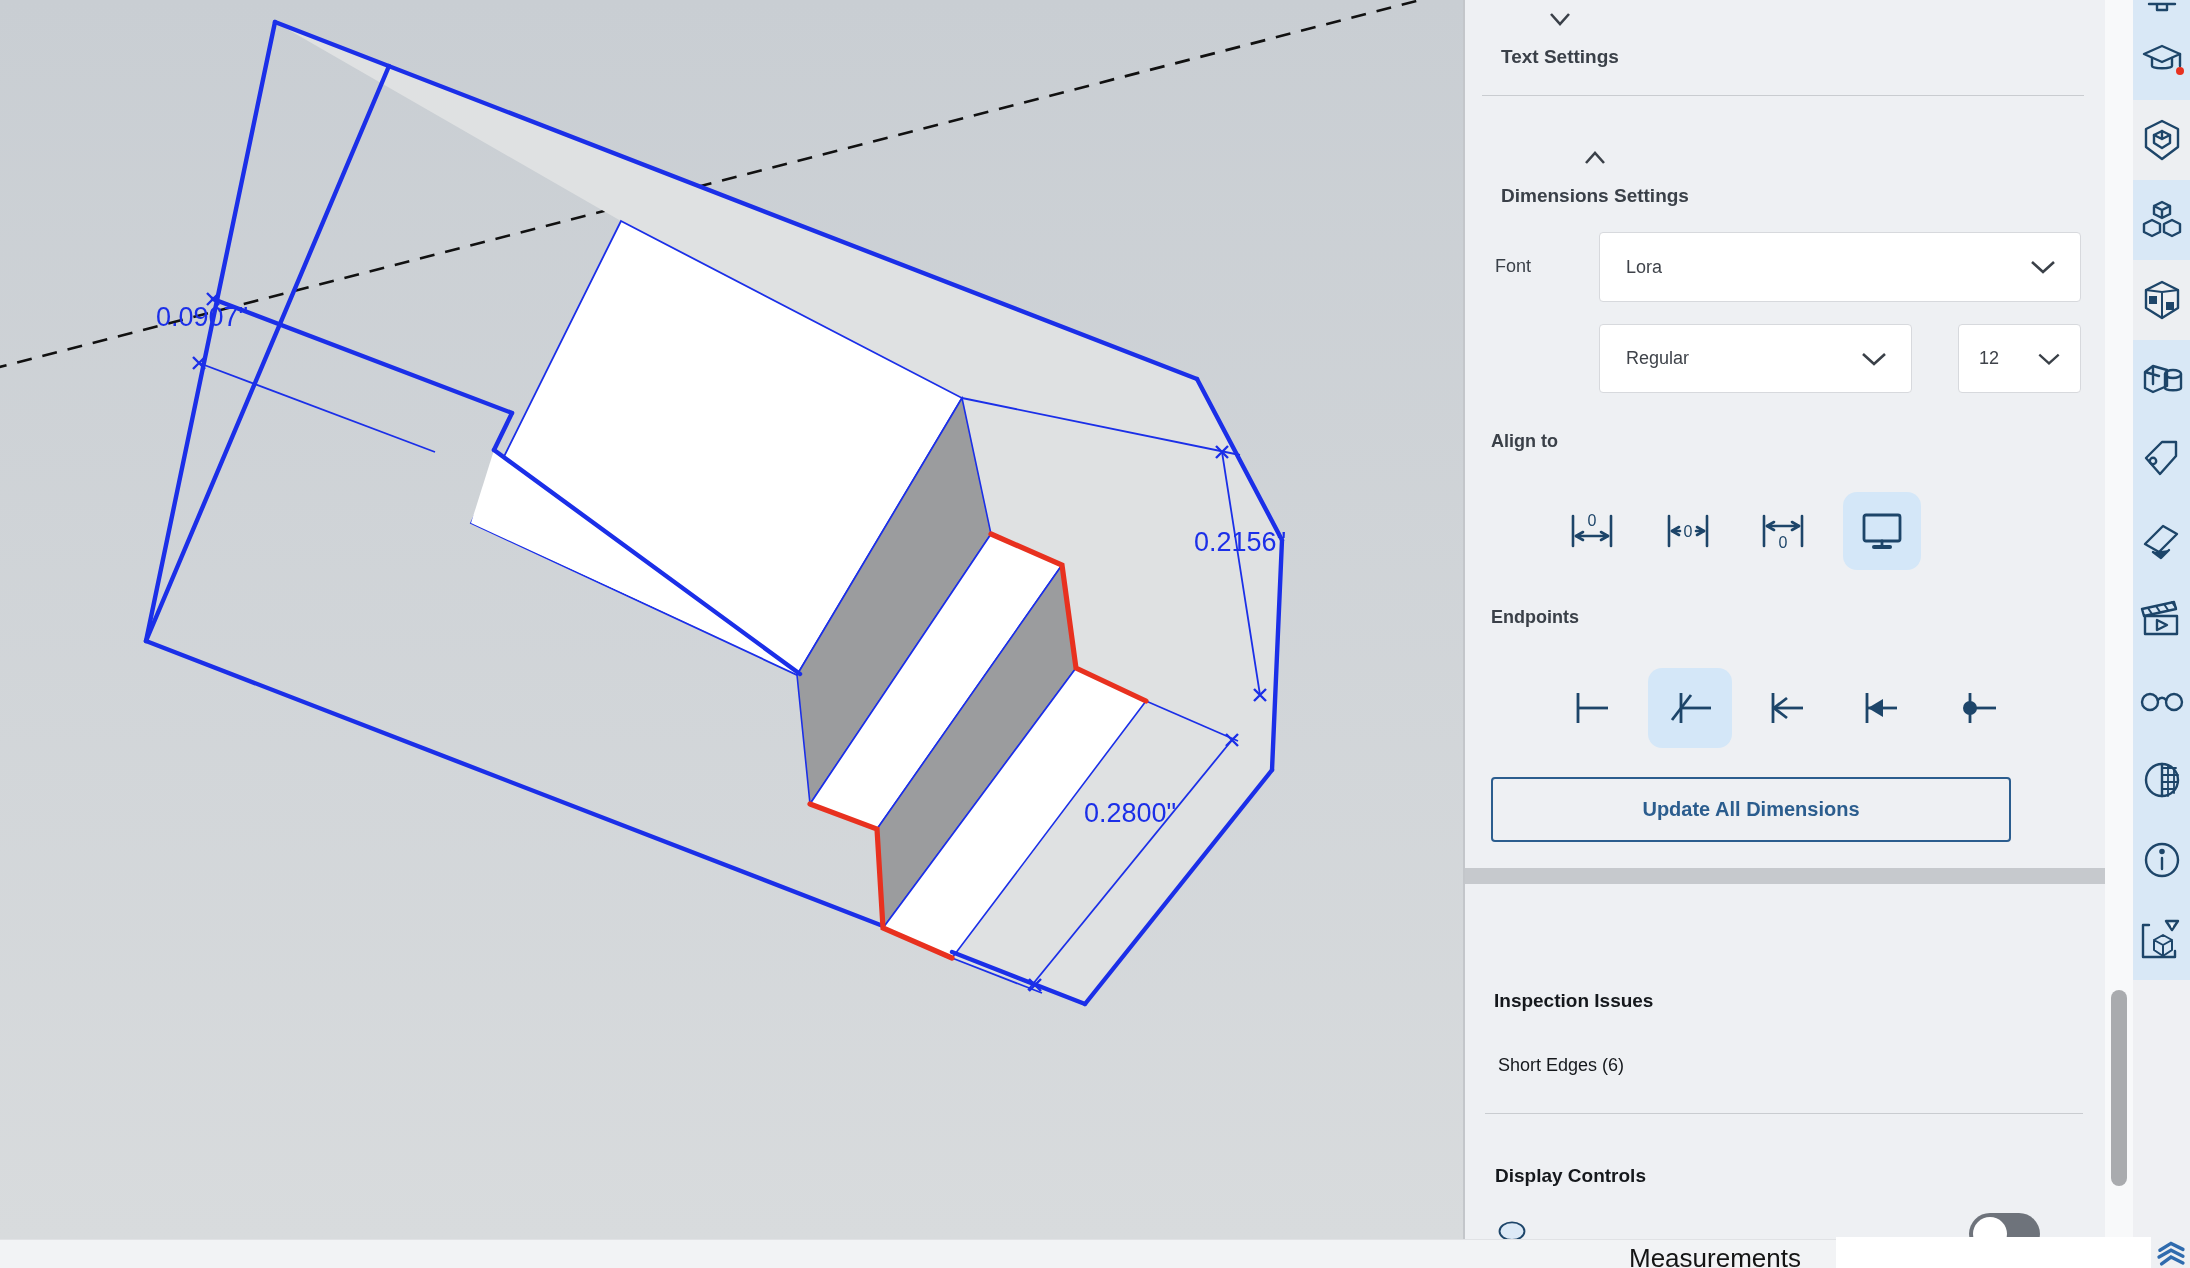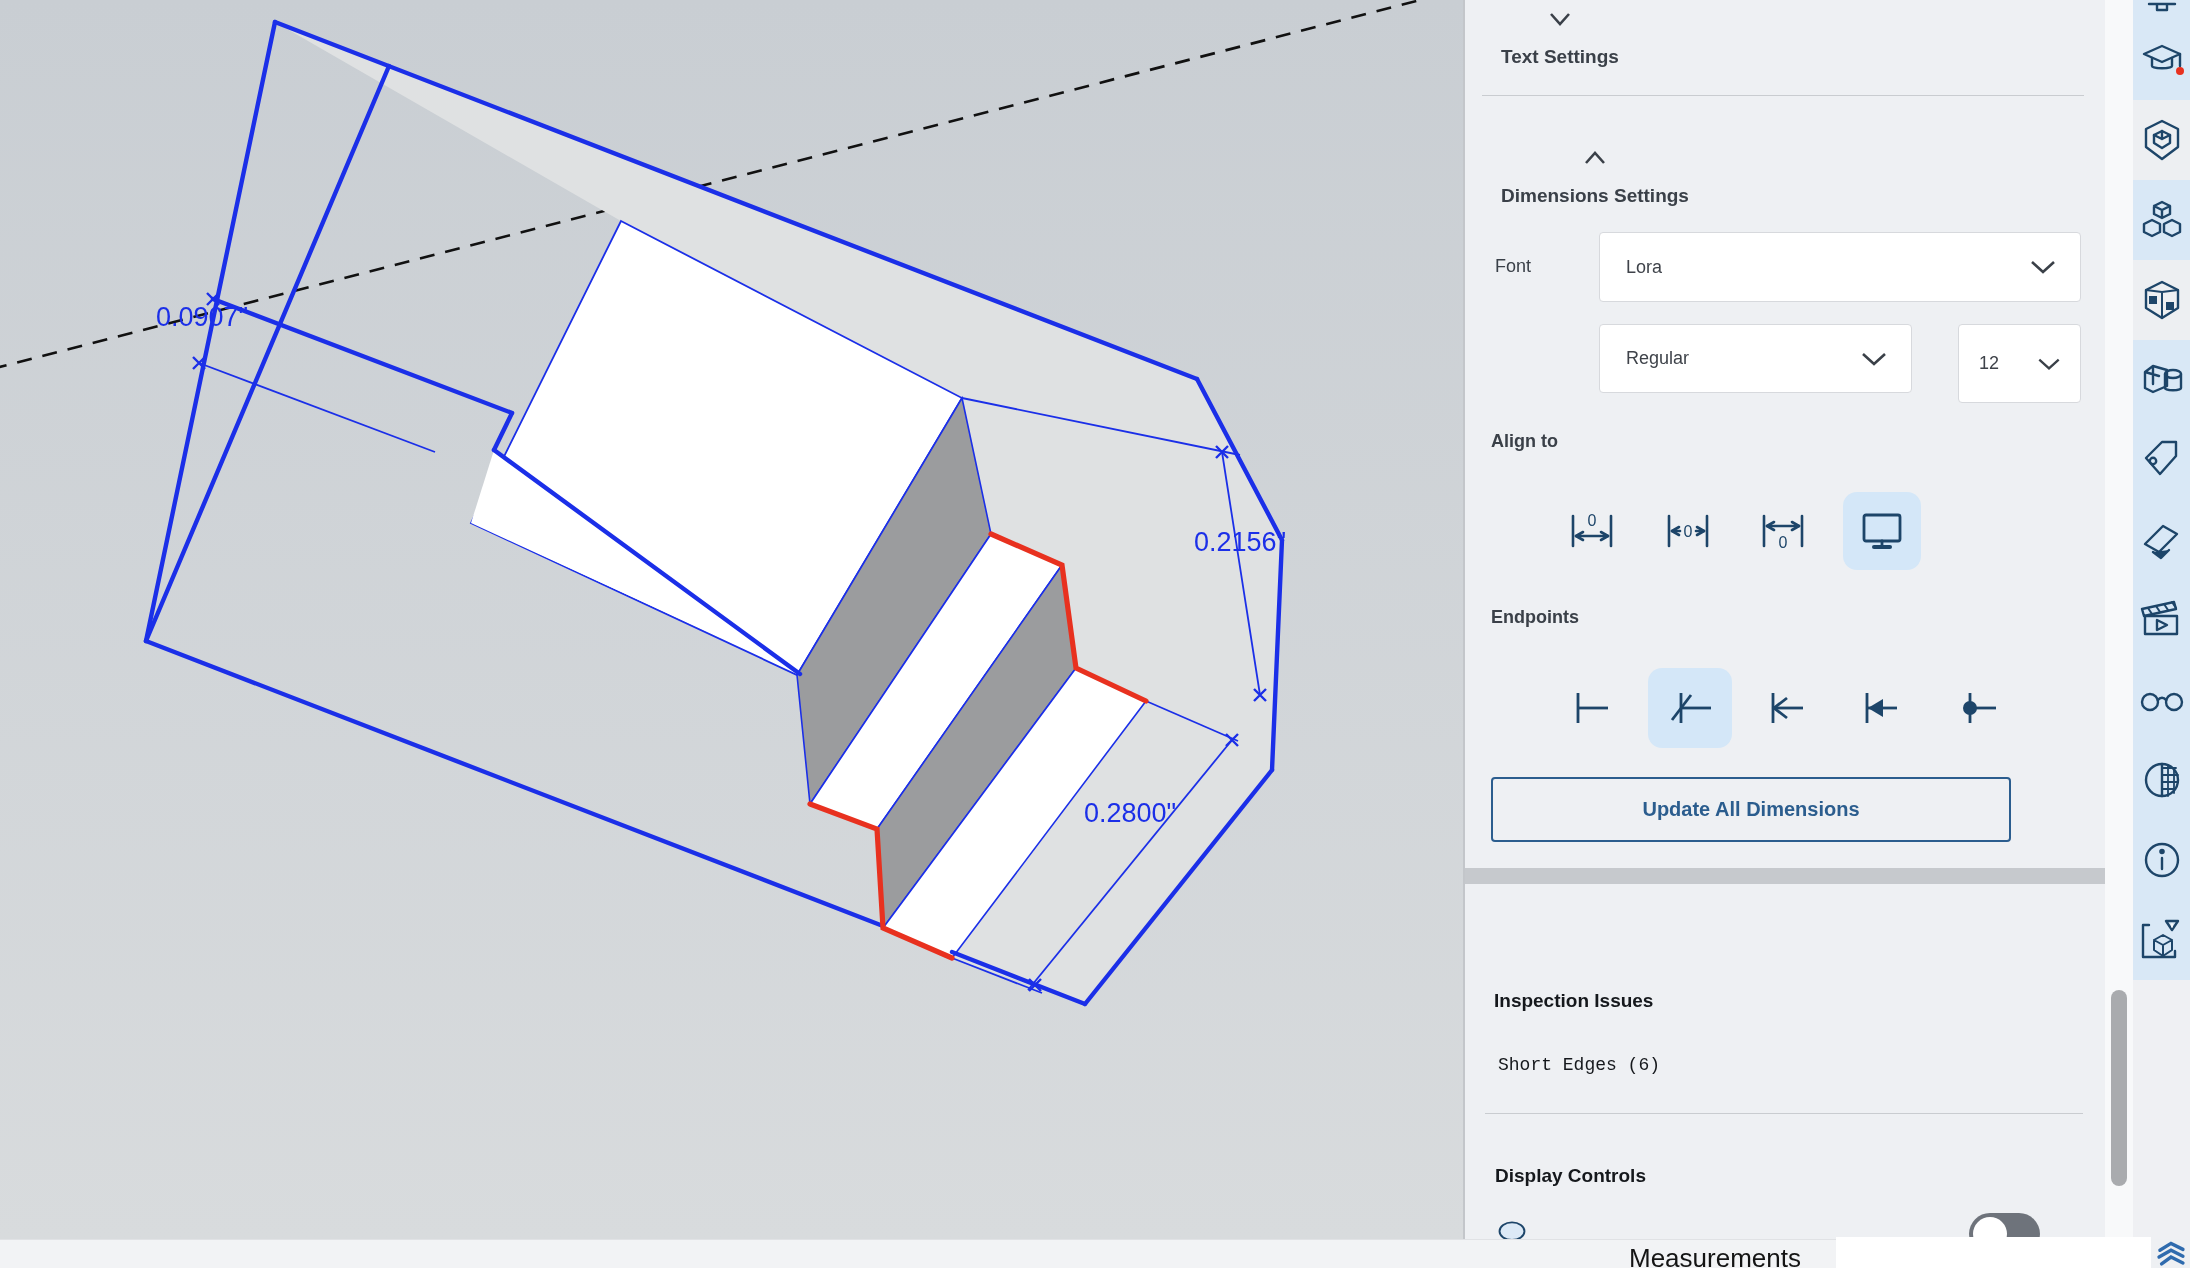--- a/index.html
+++ b/index.html
@@ -152,21 +152,21 @@
     <svg width="34" height="20" viewBox="0 0 34 20">
         <polyline class="chev" points="6,5 17,15 28,5"></polyline>
       </svg>
   </div>
   <div class="select" style="left:134px;top:232px;width:482px;height:70px;">
     <span class="val">Lora</span>
     <svg width="34" height="20" viewBox="0 0 34 20">
         <polyline class="chev" points="6,5 17,15 28,5"></polyline>
       </svg>
   </div>
-  <div class="select" style="left:493px;top:324px;width:123px;height:79px;padding:0 16px 0 20px;">
+  <div class="select" style="left:493px;top:324px;width:123px;height:69px;padding:0 16px 0 20px;">
     <span class="val">12</span>
     <svg width="30" height="20" viewBox="0 0 34 20">
         <polyline class="chev" points="6,5 17,15 28,5"></polyline>
       </svg>
   </div>
 
   <div class="field-label" style="left:26px;top:431px;font-weight:bold;">Align to</div>
 
   <div class="iconbtn" style="left:88px;top:492px;">
     <svg width="52" height="46" viewBox="0 0 52 46" class="sicon" style="stroke:#1d4569;stroke-width:2.6;">
@@ -238,21 +238,21 @@
       <line x1="20" y1="7" x2="20" y2="37"></line>
         <line x1="20" y1="22" x2="46" y2="22"></line>
       <circle cx="20" cy="22" r="7" fill="#1d4569" stroke="none"></circle>
     </svg>
   </div>
 
   <button class="pbtn">Update All Dimensions</button>
 
   <div class="band"></div>
   <div class="subhead" style="left:29px;top:990px;">Inspection Issues</div>
-  <div class="itemtext" style="left:33px;top:1055px;font-family:Liberation Mono, monospace;">Short Edges (6)</div>
+  <div class="itemtext" style="left:33px;top:1055px;">Short Edges (6)</div>
   <div class="divider" style="left:20px;top:1113px;width:598px;"></div>
   <div class="subhead" style="left:30px;top:1165px;">Display Controls</div>
 
   <svg style="position:absolute;left:24px;top:1218px;" width="46" height="22" viewBox="0 0 46 30">
     <ellipse cx="23" cy="18" rx="17" ry="12" fill="#dce9f6" stroke="#1d4569" stroke-width="2.6"></ellipse>
   </svg>
   <div class="toggle">
       <div class="knob"></div>
     </div>
 </div>

